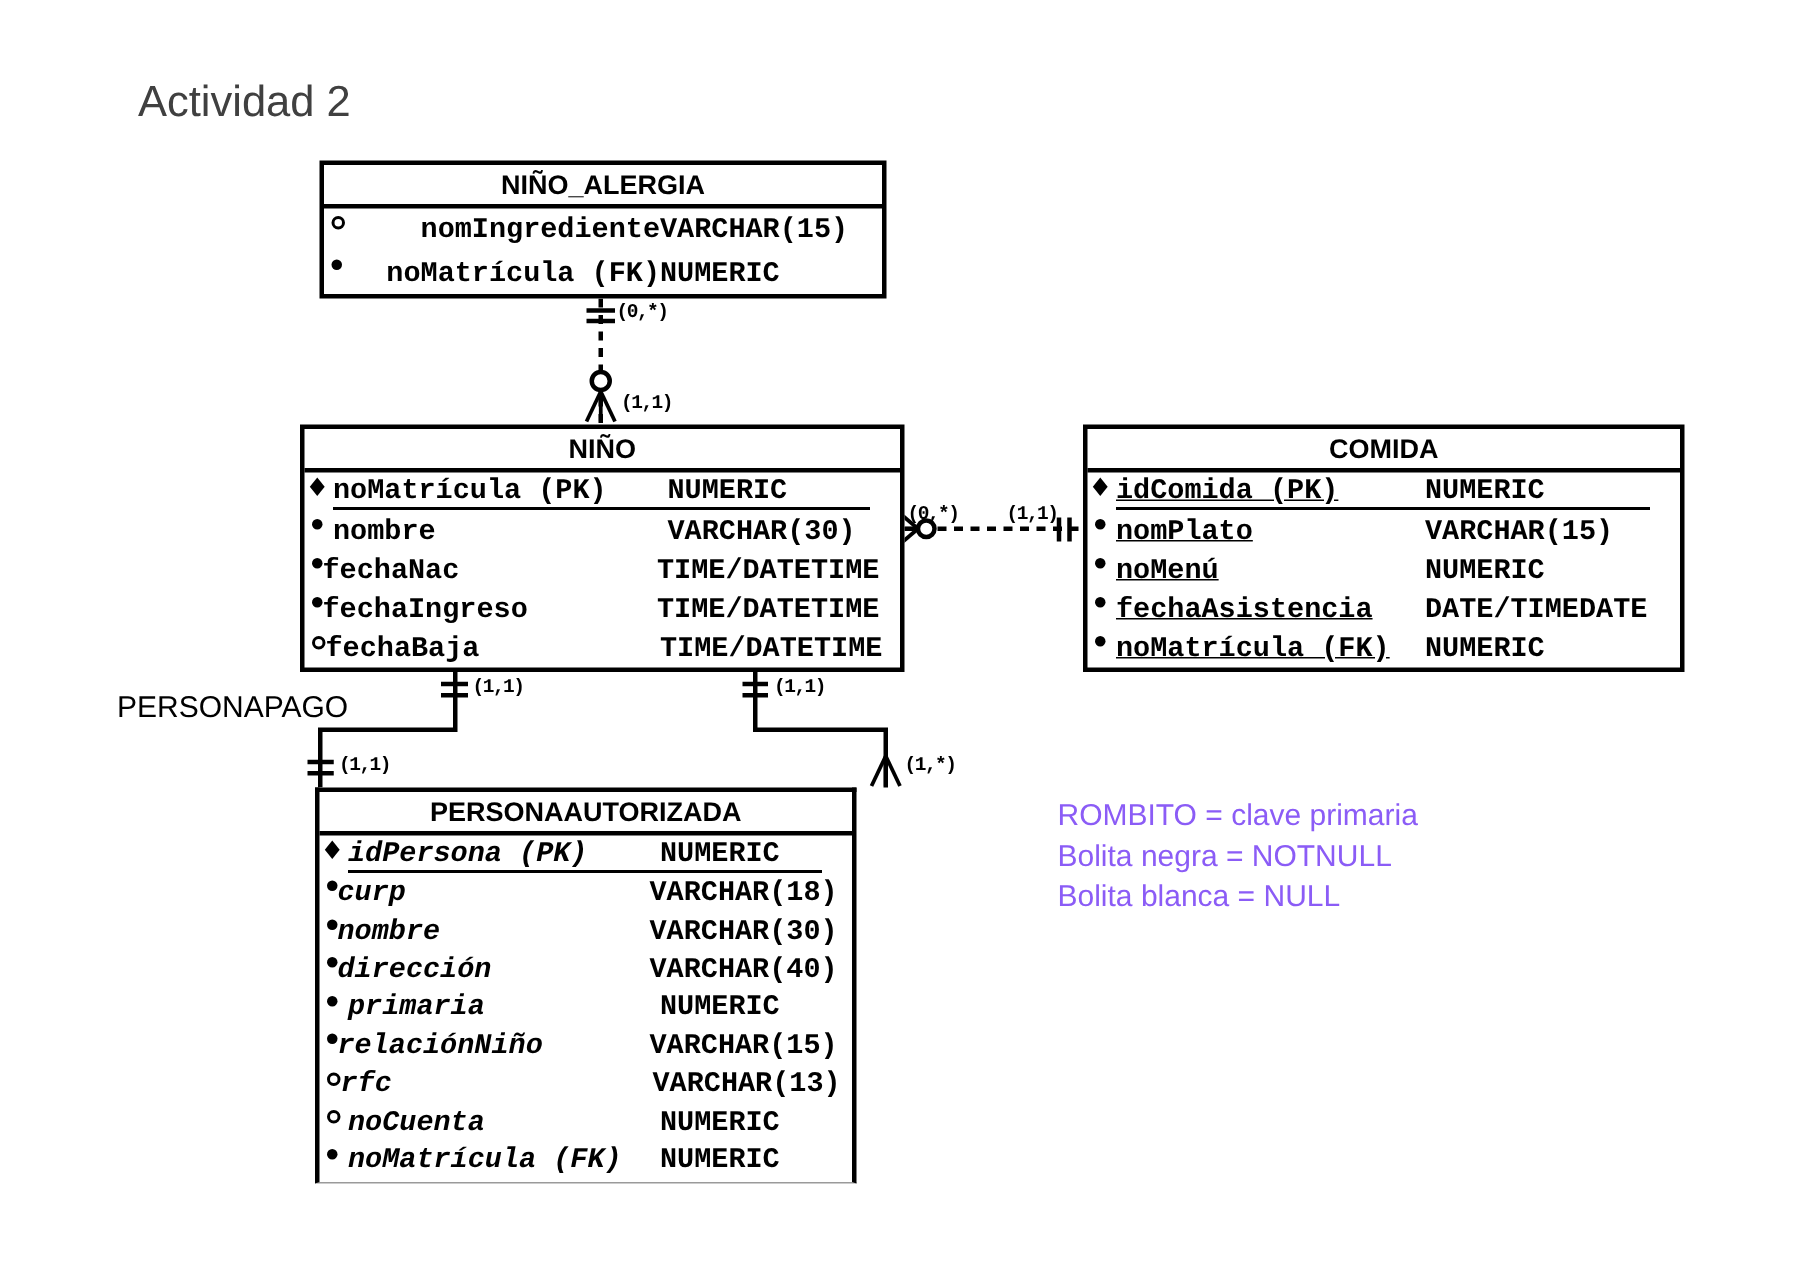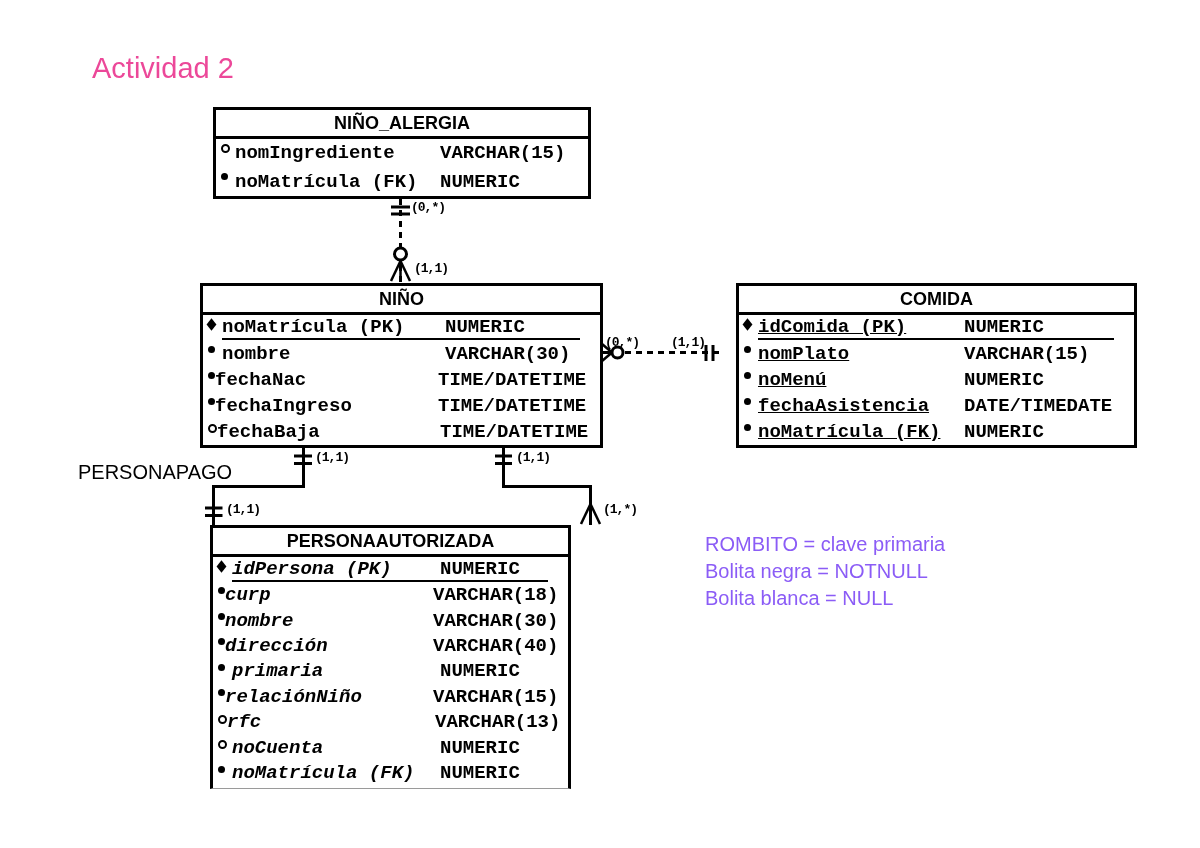--- a/index.html
+++ b/index.html
@@ -1,41 +1,41 @@
 <!DOCTYPE html>
 <html><head>
 <meta charset="utf-8">
 <style>
   html,body{margin:0;padding:0;background:#fff;}
   .canvas{position:relative;width:1200px;height:848px;background:#fff;overflow:hidden;
           font-family:"Liberation Sans",sans-serif;color:#000;}
-  .page-title{position:absolute;left:92px;top:52px;font-size:29px;color:#ec4899;
+  .page-title{position:absolute;left:92px;top:52px;font-size:29px;color:#404040;
               font-family:"Liberation Sans",sans-serif;}
   
   .etable{position:absolute;box-sizing:border-box;border:3px solid #000;background:#fff;}
   .ehead{height:26px;line-height:26px;border-bottom:3px solid #000;text-align:center;
          font-weight:bold;font-size:18px;font-family:"Liberation Sans",sans-serif;
          letter-spacing:0px;}
   .ebody{display:flex;flex-direction:column;}
   .trow{flex:1;display:flex;align-items:center;padding-left:5px;
         font-family:"Liberation Mono",monospace;font-weight:bold;font-size:19px;white-space:pre;}
   .bullet{width:14px;align-self:flex-start;margin-top:4px;display:flex;}
   .bullet::before{content:'';display:block;}
   .filled-circle::before{width:7px;height:7px;border-radius:50%;background:#000;margin-top:1px;}
   .open-circle::before{width:5px;height:5px;border-radius:50%;border:2px solid #000;margin-top:1px;}
   .diamond::before{width:7px;height:7px;background:#000;transform:scaleY(1.25) rotate(45deg);margin-top:2px;}
   .inner{display:flex;flex:1;margin-right:20px;}
   .inner.pk{border-bottom:2px solid #000;}
   .aname{display:inline-block;}
   .atype{display:inline-block;}
   #t-alergia{left:213px;top:107px;width:378px;height:92px;}
-  #t-alergia .aname{width:205px;}
+  #t-alergia .aname{width:205px;text-align:right;}
   #t-nino{left:200px;top:283px;width:403px;height:165px;}
   #t-nino .aname{width:223px;}
-  #t-comida{left:722px;top:283px;width:401px;height:165px;margin-left:14px;}
+  #t-comida{left:722px;top:283px;width:401px;height:165px;}
   #t-comida .aname{width:206px;text-decoration:underline;}
   #t-persona{left:210px;top:525px;width:361px;height:264px;border-bottom:1px solid #9a9a9a;}
   #t-persona .aname{width:208px;font-style:italic;}
   
   .card{position:absolute;font-family:"Liberation Mono",monospace;font-weight:bold;
         font-size:13px;letter-spacing:-1px;white-space:pre;}
   #c-alergia-bot{left:411px;top:200px;}
   #c-nino-top{left:414px;top:261px;}
   #c-nc-left{left:605px;top:335px;}
   #c-nc-right{left:671px;top:335px;}

